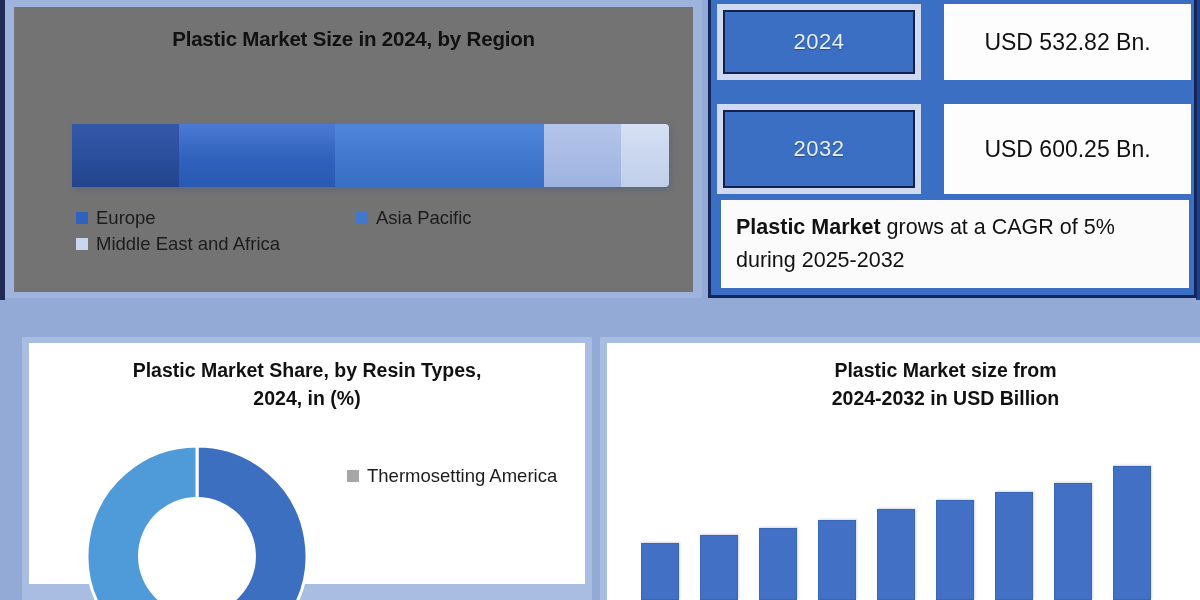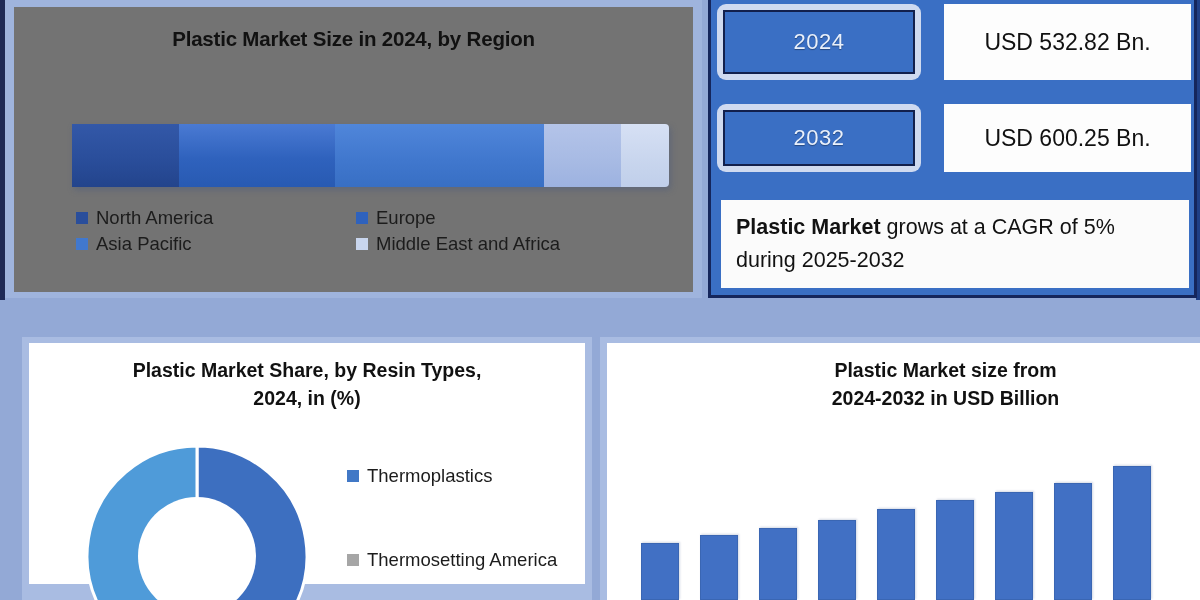--- a/index.html
+++ b/index.html
@@ -96,30 +96,29 @@
     box-sizing: border-box;
   }
   .kpi-row {
     position: absolute;
     left: 6px;
     width: 474px;
     display: flex;
     align-items: center;
   }
   .kpi-row.r1 { top: 4px; height: 76px; }
-  .kpi-row.r2 { top: 104px; height: 68px; }
+  .kpi-row.r2 { top: 104px; height: 90px; }
 
   .year-badge {
     width: 204px;
     height: 100%;
     box-sizing: border-box;
     background: #cfdaf0;
     padding: 6px;
     display: flex;
-    border-radius: 9px;
   }
   .year-badge-inner {
     flex: 1;
     background: #3a6fc4;
     border: 2px solid #12204d;
     display: flex;
     align-items: center;
     justify-content: center;
     color: #e9f0fb;
     font-size: 22px;
@@ -249,24 +248,20 @@
 
       <div class="stackbar">
         <div class="seg" style="width:18%;background:linear-gradient(180deg,#3358a8 0%,#2a4e9b 55%,#23448c 100%);"></div>
         <div class="seg" style="width:26%;background:linear-gradient(180deg,#4a7ad3 0%,#2f62bd 55%,#285ab2 100%);"></div>
         <div class="seg" style="width:35%;background:linear-gradient(180deg,#5086da 0%,#4178ce 55%,#386fc4 100%);"></div>
         <div class="seg" style="width:13%;background:linear-gradient(180deg,#b4c4e9 0%,#a8bbe4 55%,#9db2e0 100%);"></div>
         <div class="seg" style="width:8%;background:linear-gradient(180deg,#d6e0f4 0%,#c9d6ee 55%,#c0cfea 100%);"></div>
       </div>
 
       <div class="tl-legend">
-        <div class="legend-item">
-          <span class="legend-swatch" style="background:#2a4e9b;"></span>
-          <span>North America</span>
-        </div>
         <div class="legend-item">
           <span class="legend-swatch" style="background:#2f62bd;"></span>
           <span>Europe</span>
         </div>
         <div class="legend-item">
           <span class="legend-swatch" style="background:#4178ce;"></span>
           <span>Asia Pacific</span>
         </div>
         <div class="legend-item">
           <span class="legend-swatch" style="background:#c9d6ee;"></span>
@@ -312,24 +307,20 @@
 
           <path fill="#4f9bd9" stroke="#ffffff" stroke-width="3" d="M126 126 L92.0 230.6 A110 110 0 0 1 126 16 L126 126 Z"></path>
 
           <path fill="#a6a6a6" stroke="#ffffff" stroke-width="3" d="M126 126 L160.0 230.6 A110 110 0 0 1 92.0 230.6 L126 126 Z"></path>
           <circle cx="126" cy="126" r="59" fill="#ffffff"></circle>
         </svg>
       </div>
 
       <div class="donut-legend">
         <div class="legend-item">
-          <span class="legend-swatch" style="background:#4178c6;"></span>
-          <span>Thermoplastics</span>
-        </div>
-        <div class="legend-item">
           <span class="legend-swatch" style="background:#a6a6a6;"></span>
           <span>Thermosetting America</span>
         </div>
       </div>
 
     </div>
   </div>
 
   <div class="panel-br">
     <div class="panel-br-inner">

